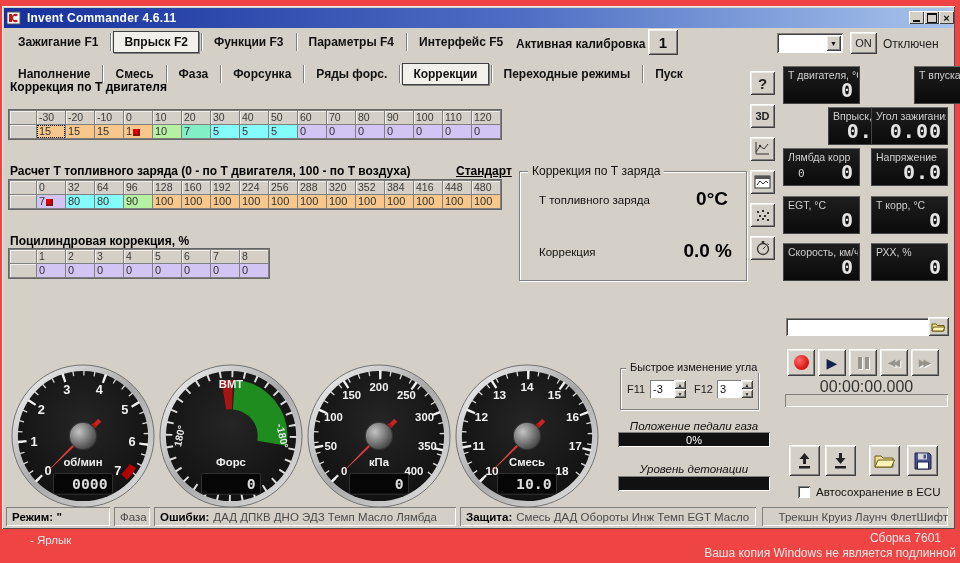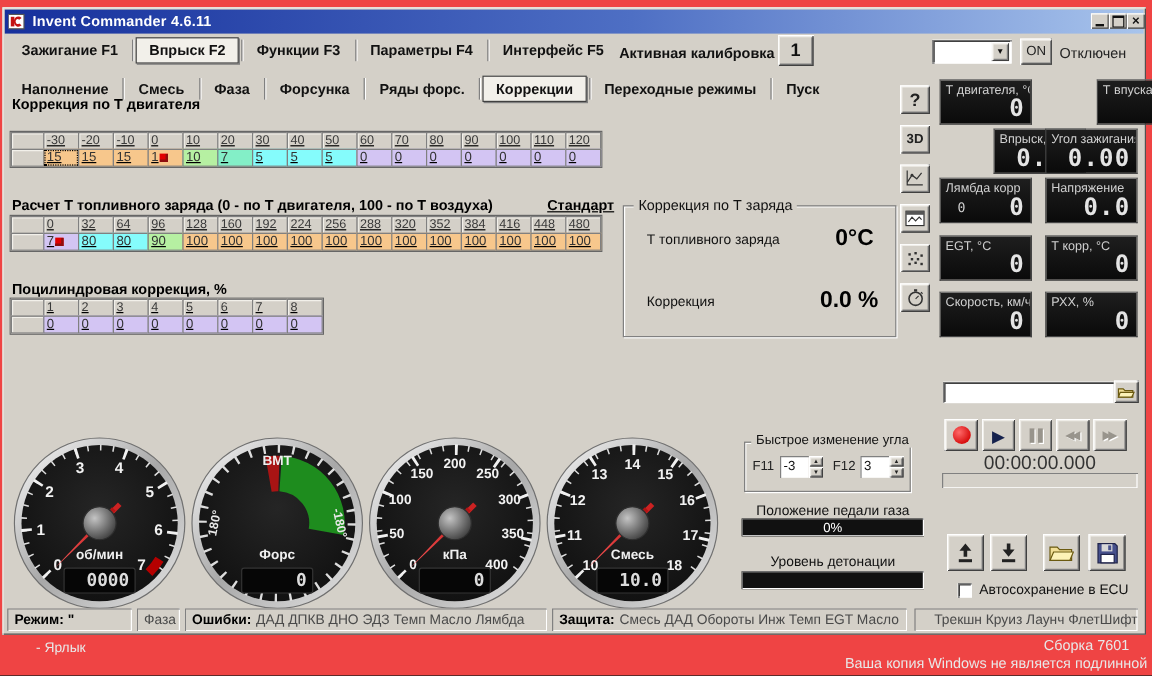--- a/index.html
+++ b/index.html
@@ -19,21 +19,21 @@
   .sunken{background:#fff;box-shadow:inset 1px 1px 0 #808080,inset -1px -1px 0 #fff,inset 2px 2px 0 #404040;}
   .sunkgray{background:#d4d0c8;box-shadow:inset 1px 1px 0 #808080,inset -1px -1px 0 #fff;}
   
   .tabrow{display:flex;align-items:center;height:26px;}
   .tab{font-size:12px;font-weight:bold;color:#111;padding:3px 10px;white-space:nowrap;}
   .tab.sel{background:#f2f0ea;border:1px solid #404040;box-shadow:1px 1px 0 #808080;}
   .tsep{width:1px;height:18px;background:#808080;box-shadow:1px 0 0 #fff;margin:0 2px;}
   
   .sectitle{font-size:12px;font-weight:bold;color:#000;}
   .tbl{border:1px solid #666;}
-  .trow{display:flex;text-decoration:underline;}
+  .trow{display:flex;}
   .tc{box-sizing:border-box;height:15px;border:1px solid #808080;margin-left:-1px;
       font-size:11px;color:#333;padding:0 0 0 2px;overflow:hidden;white-space:nowrap;}
   .trow + .trow .tc{margin-top:-1px;}
   .tc.first{margin-left:0;}
   .rowhdr{width:28px;background:#d4d0c8;box-shadow:inset 1px 1px 0 #f2f0ea;}
   .hc{width:30px;background:#d4d0c8;box-shadow:inset 1px 1px 0 #f2f0ea;color:#3a3a3a;font-size:10.5px;}
   .vc{width:30px;}
   .o{background:#f7c78c;} .gn{background:#b6f0a2;} .tl{background:#83efc7;}
   .cy{background:#85fcfc;} .lv{background:#d3c5f3;}
   .selcell{outline:1px dotted #000;outline-offset:-2px;}
@@ -50,21 +50,21 @@
   .disp .dl{position:absolute;left:4px;top:2px;font-size:10.5px;color:#d0d0d0;white-space:nowrap;overflow:hidden;max-width:70px;}
   .disp .dv{position:absolute;right:5px;bottom:1px;font-family:"DejaVu Sans Mono",monospace;font-weight:bold;
             font-size:20px;color:#e4e4e4;letter-spacing:1px;}
   .disp .ds{position:absolute;left:14px;bottom:5px;font-family:"DejaVu Sans Mono",monospace;font-size:11px;color:#cfcfcf;}
   
   .mbtn{width:28px;height:27px;display:flex;align-items:center;justify-content:center;}
   .gauge{position:absolute;}
   
   .blackbar{background:#111;box-shadow:inset 1px 1px 0 #808080,inset -1px -1px 0 #fff;
             color:#fff;font-size:11px;display:flex;align-items:center;justify-content:center;}
-  .ctrlabel{font-size:11.5px;color:#111;text-align:center;}
+  .ctrlabel{font-size:11.5px;color:#111;text-align:center;font-style:italic;}
   
   .seg{height:19px;background:#d4d0c8;box-shadow:inset 1px 1px 0 #808080,inset -1px -1px 0 #fff;
        font-size:11.5px;display:flex;align-items:center;padding-left:6px;white-space:nowrap;overflow:hidden;box-sizing:border-box;}
   .seg b{color:#000;margin-right:4px;} .seg span{color:#4a4a4a;}
   
   .spin{display:flex;} 
   .spin .sv{width:24px;height:18px;background:#fff;box-shadow:inset 1px 1px 0 #808080,inset -1px -1px 0 #fff;
             font-size:11px;display:flex;align-items:center;padding-left:3px;box-sizing:border-box;color:#111;}
   .spin .sarr{display:flex;flex-direction:column;}
   .spin .sarr div{width:12px;height:9px;font-size:5px;display:flex;align-items:center;justify-content:center;color:#222;}

